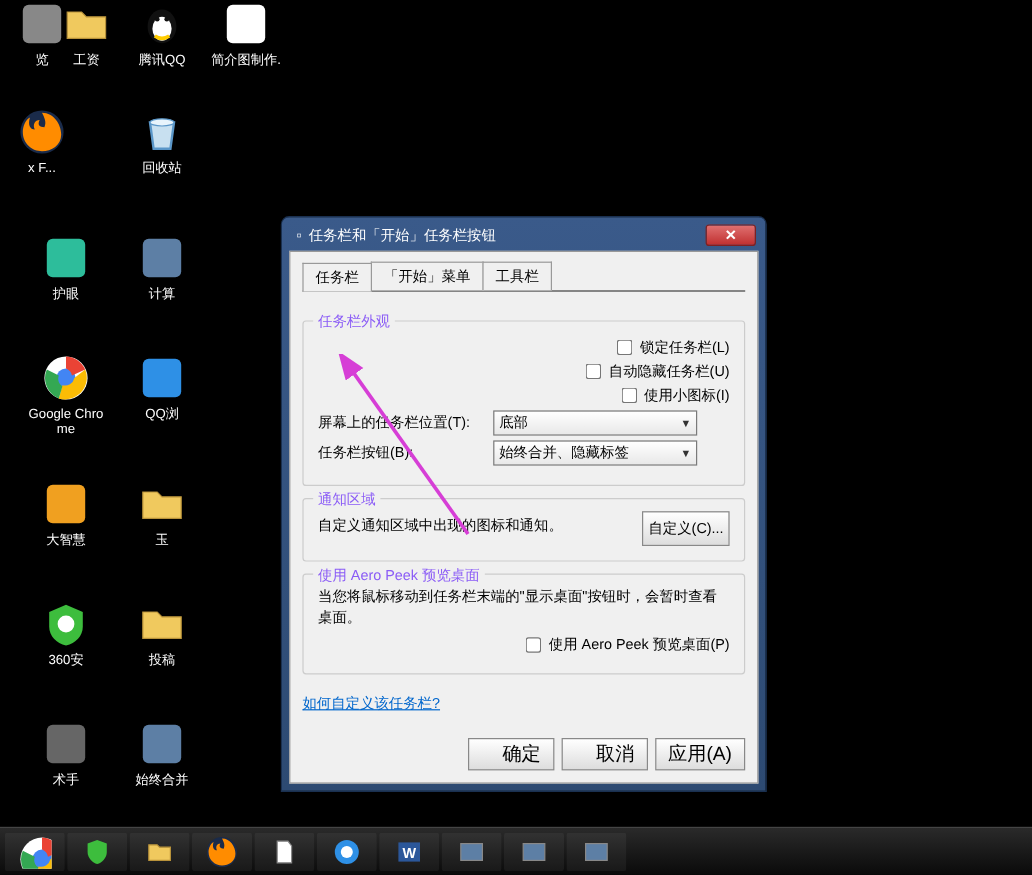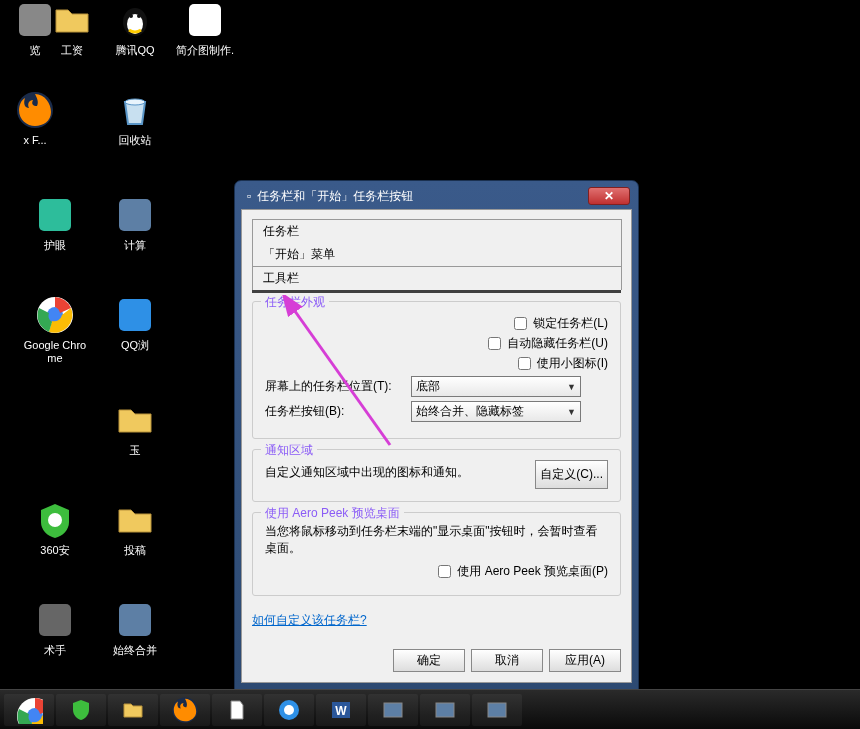--- a/index.html
+++ b/index.html
@@ -82,23 +82,22 @@
 }
 .dialog-body {
   background: #f0f0f0;
   border: 1px solid #999;
   padding: 8px 10px 10px;
 }
 
 
 .tabs {
   display: flex;
-  border-bottom: 3px solid #404040;
-  margin-bottom: 8px;
-  flex-direction: column;
+  border-bottom: 1px solid #404040;
+  margin-bottom: 24px;
 }
 .tab {
   padding: 3px 10px;
   border: 1px solid #999;
   border-bottom: none;
   background: #f0f0f0;
   margin-right: -1px;
   position: relative;
   cursor: pointer;
   font-size: 12px;
@@ -181,22 +180,23 @@
   display: flex;
   justify-content: flex-end;
   gap: 6px;
   margin-top: 14px;
 }
 .dialog-buttons button {
   min-width: 72px;
   padding: 2px 10px;
   border: 1px solid #888;
   background: linear-gradient(#fff,#ddd);
-  font-size: 12px;
-  cursor: pointer;
+  font-size: 16px;
+  cursor: pointer;
+  text-align: right;
 }
 .desc-text {
   font-size: 12px;
   margin-bottom: 6px;
 }
 
 
 .arrow-overlay {
   position: absolute;
   pointer-events: none;
@@ -321,20 +321,28 @@
       </div>
       <div class="label">Google Chrome</div>
     </div>
     <div class="desktop-icon" style="left: 100px; top: 295px;">
       <div class="icon">
         <svg width="40" height="40" viewBox="0 0 40 40">
           <rect x="4" y="4" width="32" height="32" rx="5" fill="#2e90e6"></rect>
         </svg>
       </div>
       <div class="label">QQ浏</div>
+    </div>
+    <div class="desktop-icon" style="left: 20px; top: 400px;">
+      <div class="icon">
+        <svg width="40" height="40" viewBox="0 0 40 40">
+          <rect x="4" y="4" width="32" height="32" rx="5" fill="#f0a020"></rect>
+        </svg>
+      </div>
+      <div class="label">大智慧</div>
     </div>
     <div class="desktop-icon" style="left: 100px; top: 400px;">
       <div class="icon">
         <svg width="40" height="40" viewBox="0 0 40 40">
           <path d="M4 10 L16 10 L20 14 L36 14 L36 32 L4 32 z" fill="#f0c95e" stroke="#b8923a"></path>
         </svg>
       </div>
       <div class="label">玉</div>
     </div>
     <div class="desktop-icon" style="left: 20px; top: 500px; text-align: center;">

